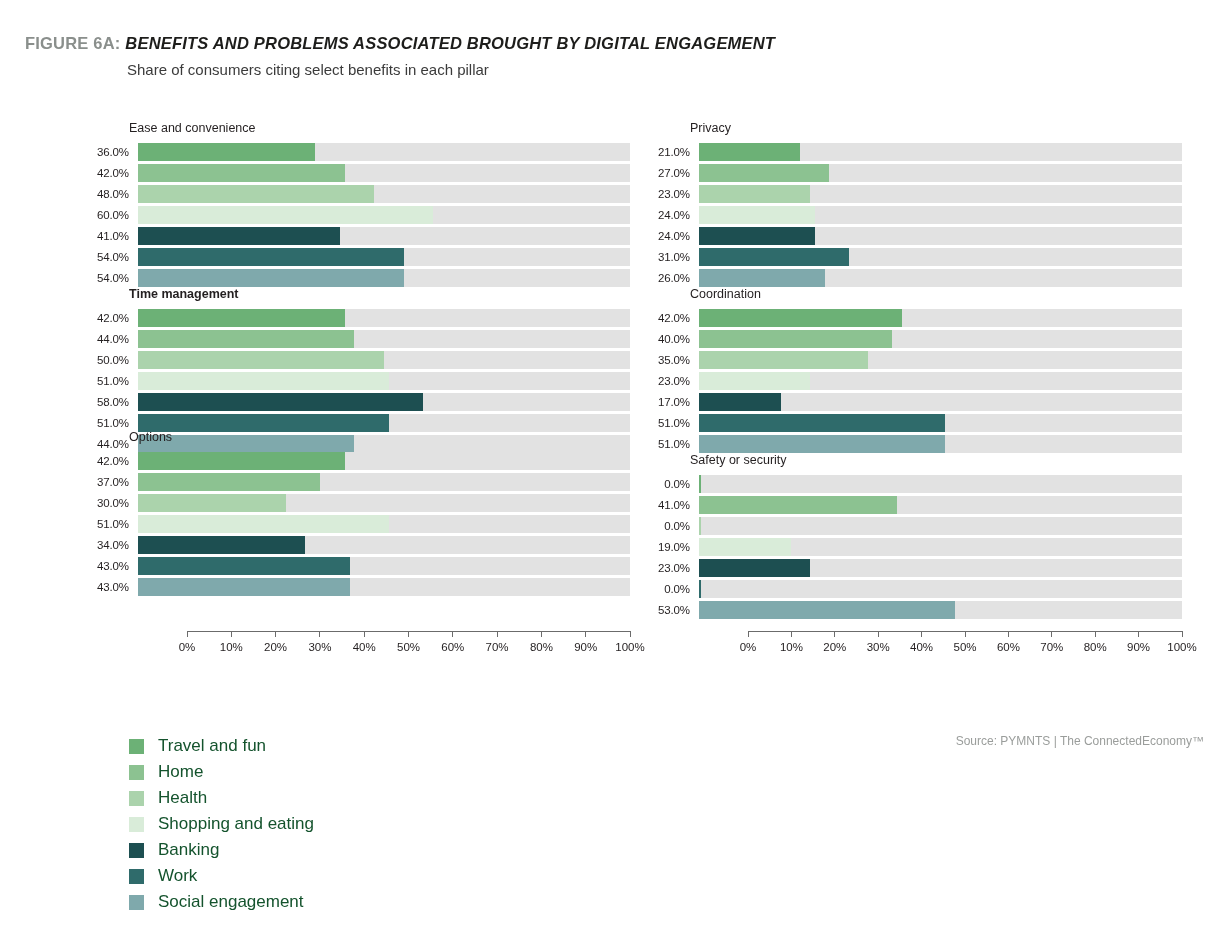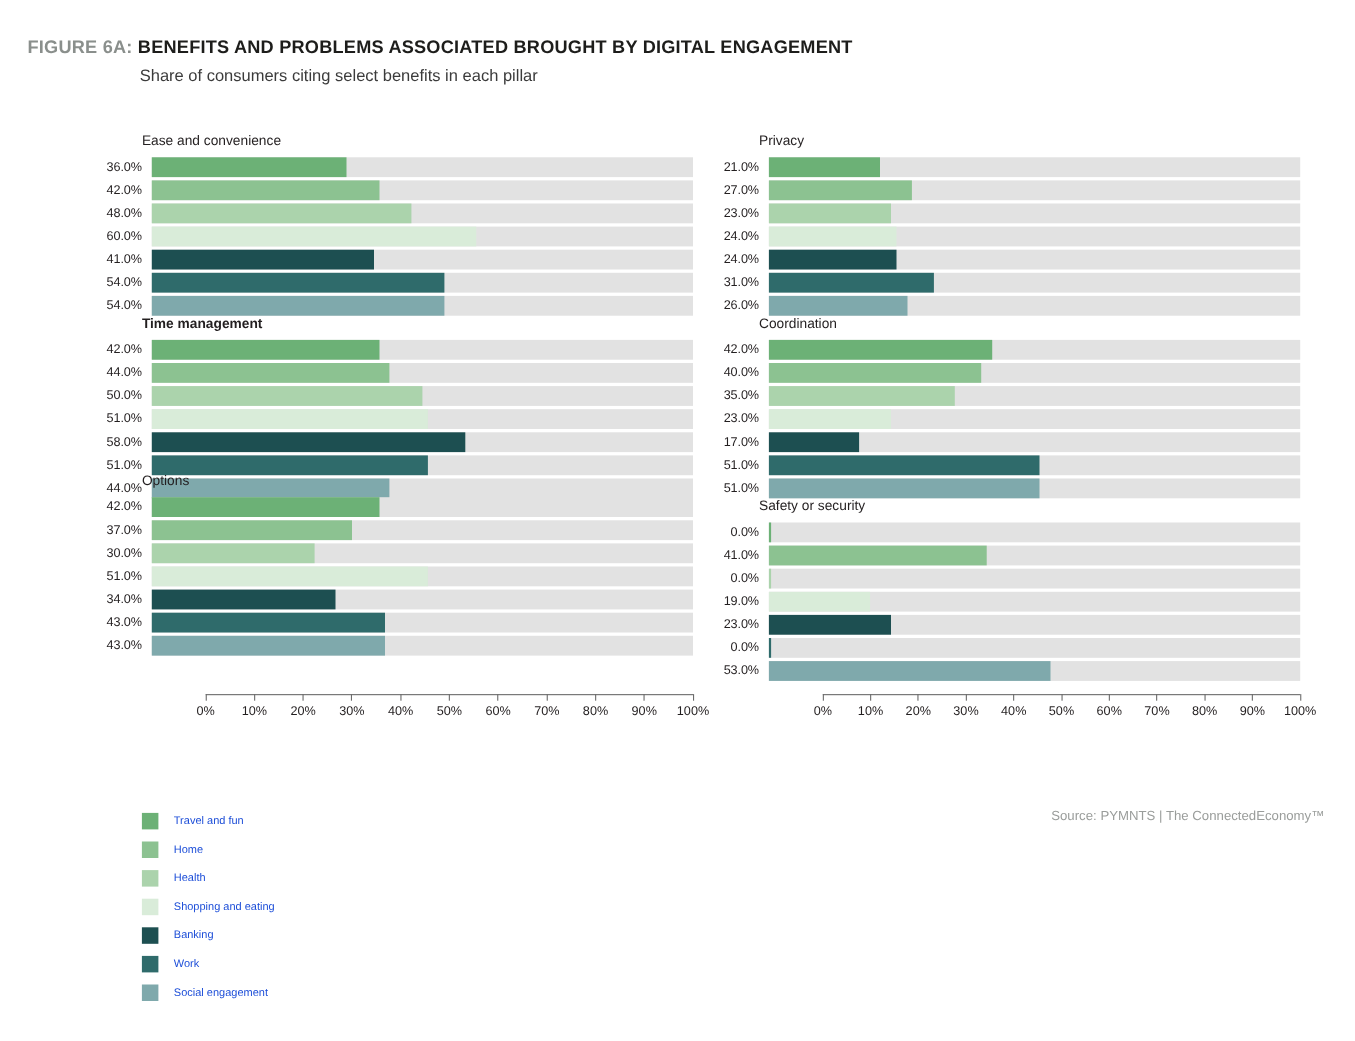--- a/index.html
+++ b/index.html
@@ -27,20 +27,21 @@
     font-size: 16.5px;
     font-weight: bold;
     letter-spacing: 0.2px;
     white-space: nowrap;
   }
   .fig-label {
     color: #8a8f8c;
   }
   .title-main {
     color: #1d1d1b;
+    font-style: italic;
   }
   .subtitle {
     margin-top: 8px;
     margin-left: 102px;
     font-size: 15px;
     color: #3b3b3b;
     font-weight: 400;
   }
 
   
@@ -126,22 +127,22 @@
     display: flex;
     align-items: center;
     height: 26px;
   }
   .legend-swatch {
     width: 15px;
     height: 15px;
     margin-right: 14px;
   }
   .legend-label {
-    font-size: 10px;
-    color: #1d4ed8;
+    font-size: 17px;
+    color: #14532d;
   }
 
   .source {
     position: absolute;
     right: 28px;
     top: 734px;
     font-size: 12px;
     color: #9a9d9b;
     white-space: nowrap;
   }

